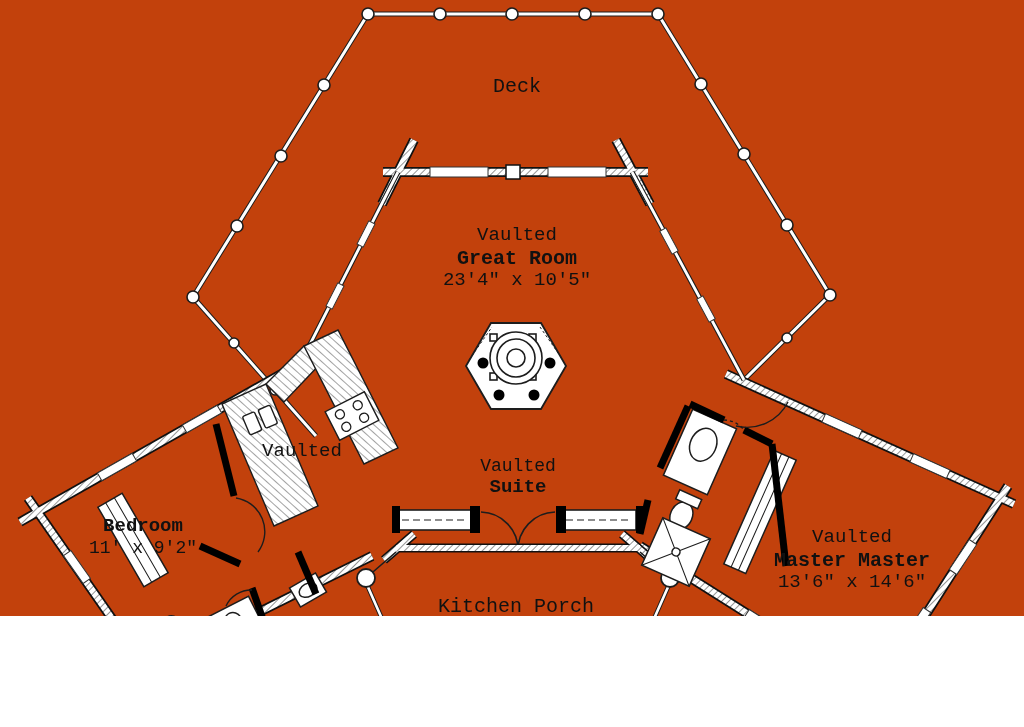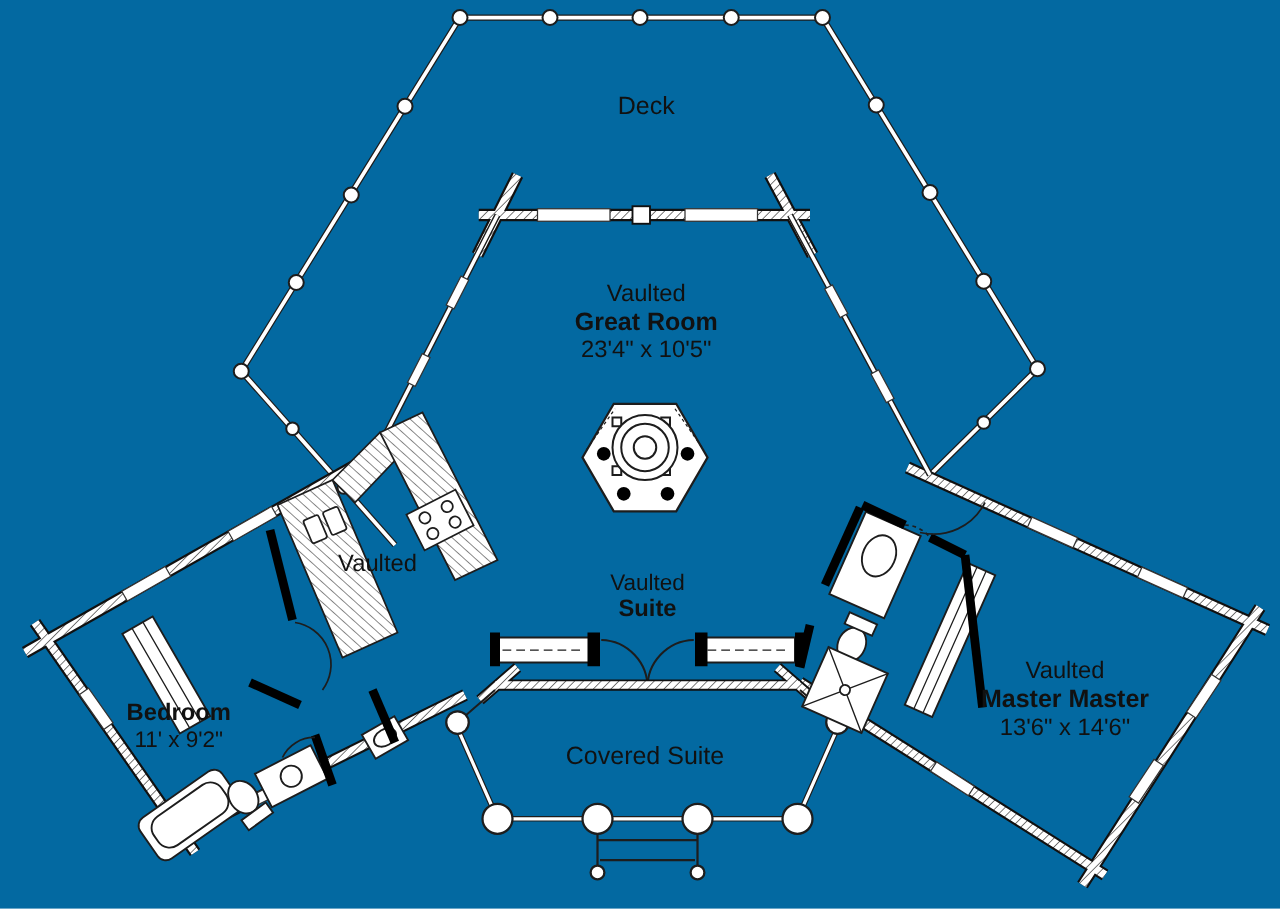--- a/index.html
+++ b/index.html
@@ -1,17 +1,17 @@
 <!DOCTYPE html>
 <html><head>
 <meta charset="utf-8">
 <style>
   html,body{margin:0;padding:0;background:#fff;}
-  #stage{position:relative;width:1024px;height:727px;background:#0369a1;overflow:hidden;
-         font-family:Liberation Sans, sans-serif;color:#111;}
+  #stage{position:relative;width:1024px;height:616px;background:#c2410c;overflow:hidden;
+         font-family:Liberation Mono, monospace;color:#111;}
   #plan-svg{position:absolute;left:0;top:0;}
   .room-label{position:absolute;transform:translate(-50%,-50%);text-align:center;
               line-height:1.15;white-space:nowrap;color:#111;}
   .room-label .nm{font-weight:bold;}
   .sz20{font-size:20px;} .sz19{font-size:19px;} .sz18{font-size:18px;}
 </style>
 </head>
 <body>
 
 <div id="stage">
@@ -236,26 +236,26 @@
   <div class="sz19">23'4" x 10'5"</div>
 </div>
 
 <div class="room-label sz19 nm" style="left:302px;top:452px;">Vaulted</div>
 
 <div class="room-label" style="left:518px;top:477px;">
   <div class="sz18">Vaulted</div>
   <div class="sz19 nm">Suite</div>
 </div>
 
-<div class="room-label" style="left:143px;top:537px;margin-top:44px;">
+<div class="room-label" style="left:143px;top:537px;">
   <div class="sz19 nm">Bedroom</div>
   <div class="sz18">11' x 9'2"</div>
 </div>
 
-<div class="room-label sz20 nm" style="left:516px;top:606px;">Covered Suite</div>
+<div class="room-label sz20 nm" style="left:516px;top:606px;">Kitchen Porch</div>
 
 <div class="room-label" style="left:852px;top:560px;">
   <div class="sz19">Vaulted</div>
   <div class="sz20 nm">Master Master</div>
   <div class="sz19">13'6" x 14'6"</div>
 </div>
 
 </div>
 
 </body></html>

